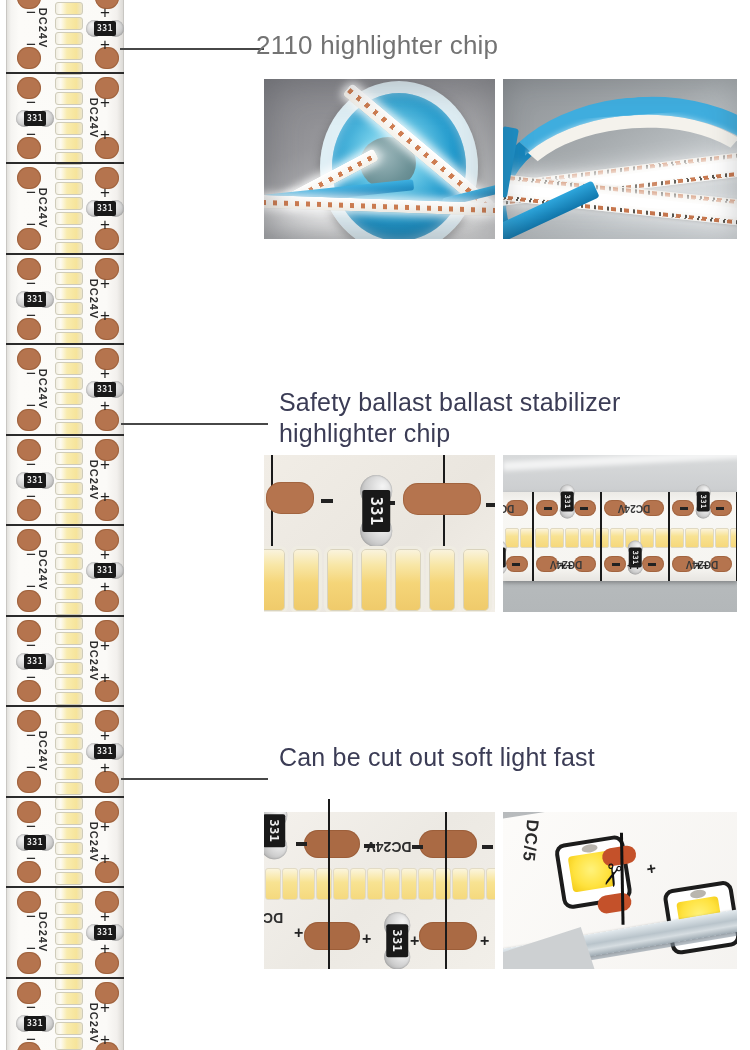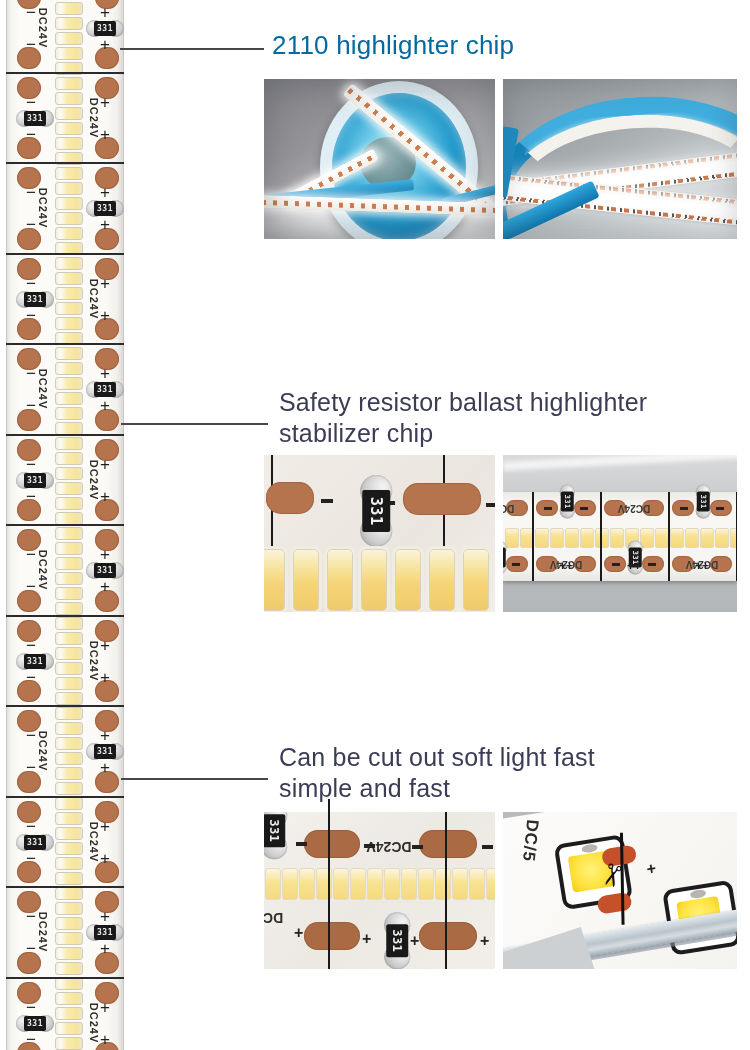--- a/index.html
+++ b/index.html
@@ -368,30 +368,29 @@
       <div class="cutline" style="top: 795.5px;"></div>
       <div class="cutline" style="top: 886px;"></div>
       <div class="cutline" style="top: 976.5px;"></div>
     </div>
 
   <div class="callout-line" style="left: 120px; top: 48px; width: 144px; background: rgb(71, 71, 71);"></div>
   <div class="callout-line" style="left: 121px; top: 423px; width: 147px; background: rgb(71, 71, 71);"></div>
   <div class="callout-line" style="left: 121px; top: 778px; width: 147px; background: rgb(71, 71, 71);"></div>
   <div class="tick" style="left:328px;top:799px;height:13px;"></div>
 
-  <div class="heading first" style="left: 272px; top: 30px; color: #0369a1;">
+  <div class="heading first" style="left: 256px; top: 30px; color: #737373;">
     <div>2110 highlighter chip</div>
   </div>
   <div class="heading" style="left: 279px; top: 387px; color: rgb(59, 60, 85);">
-    <div>Safety resistor ballast highlighter</div>
-    <div>stabilizer chip</div>
+    <div>Safety ballast ballast stabilizer</div>
+    <div>highlighter chip</div>
   </div>
   <div class="heading" style="left: 279px; top: 742px; color: rgb(59, 60, 85);">
     <div>Can be cut out soft light fast</div>
-    <div>simple and fast</div>
   </div>
 
   <div class="photo p1l" style="left:264px;top:79px;width:231px;height:160px;">
     <div class="abs glow" style="left:0;top:103px;width:231px;height:57px;"></div>
     <div class="abs reel" style="left:56px;top:2px;width:134px;height:148px;"></div>
     <div class="abs hub" style="left:96px;top:58px;width:56px;height:52px;"></div>
     <div class="abs tape" style="left:88px;top:4px;width:186px;height:15px;transform:rotate(40deg);transform-origin:0 0;">
         <div class="dots"></div>
       </div>
     <div class="abs tape" style="left:18px;top:92px;width:100px;height:13px;transform:rotate(-28deg);">

